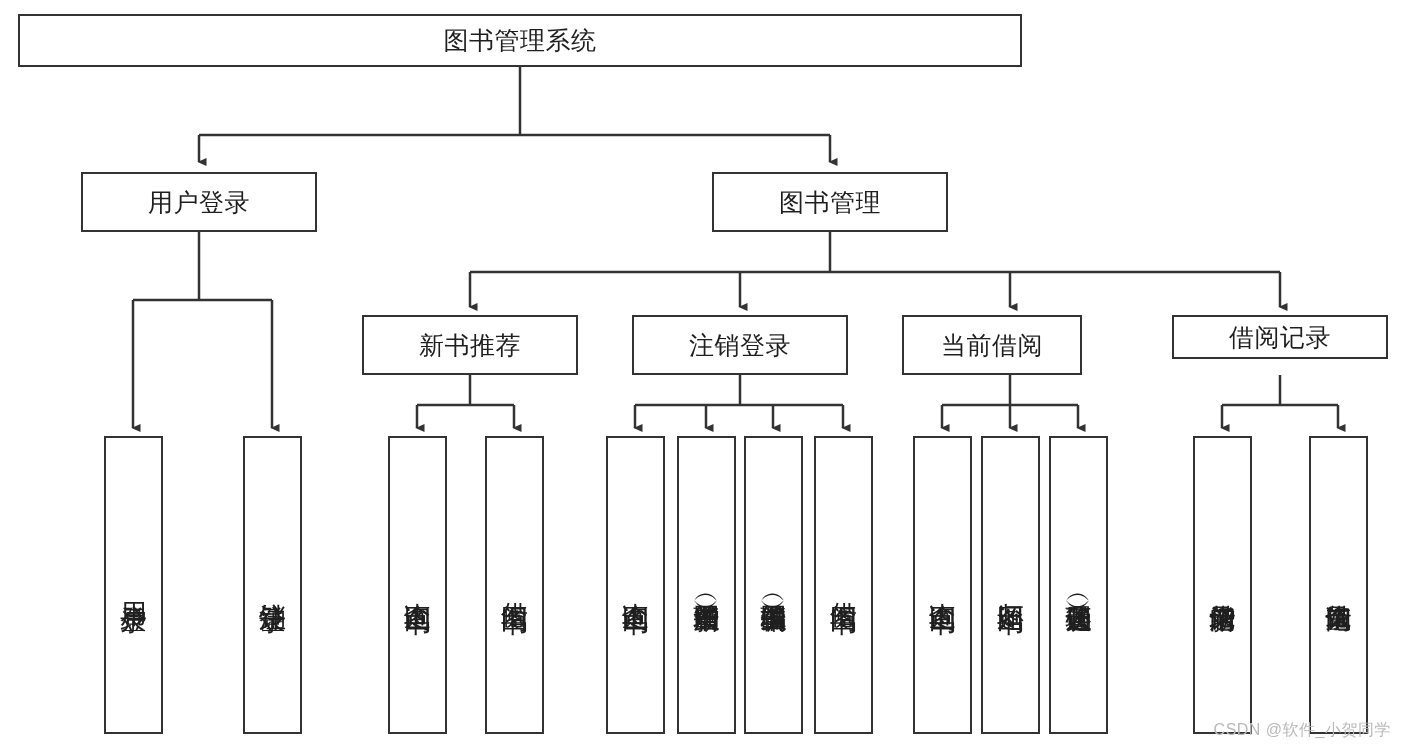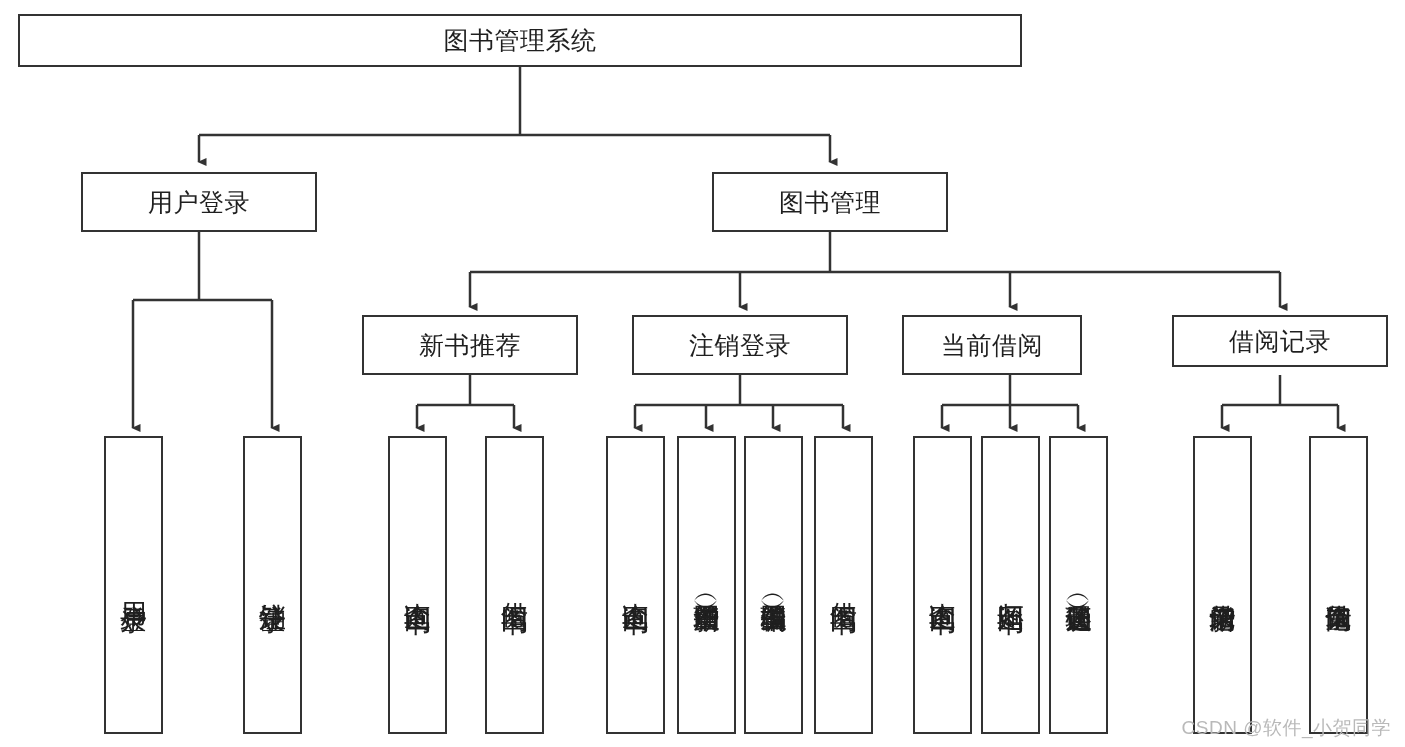--- a/index.html
+++ b/index.html
@@ -61,21 +61,21 @@
     white-space: nowrap;
   }
   .node.vert.small .label {
     font-size: 26px;
     letter-spacing: 0px;
   }
   #watermark {
     position: absolute;
     right: 14px;
     bottom: 6px;
-    font-size: 19px;
+    font-size: 16px;
     color: #b9b9b9;
     letter-spacing: 0.5px;
     white-space: nowrap;
     font-family: "Liberation Sans", "DejaVu Sans", sans-serif;
   }
 </style>
 </head>
 <body>
 
 <div id="canvas">
@@ -150,21 +150,21 @@
   </div>
 
   <div class="node horiz" style="left:632px; top:315px; width:216px; height:60px;">
     <span class="label">注销登录</span>
   </div>
 
   <div class="node horiz" style="left:902px; top:315px; width:180px; height:60px;">
     <span class="label">当前借阅</span>
   </div>
 
-  <div class="node horiz" style="left:1172px; top:315px; width:216px; height:52px;">
+  <div class="node horiz" style="left:1172px; top:315px; width:216px; height:44px;">
     <span class="label">借阅记录</span>
   </div>
 
   <div class="node vert" style="left:104px; top:436px; width:59px; height:298px;">
     <span class="label">用户登录</span>
   </div>
 
   <div class="node vert" style="left:243px; top:436px; width:59px; height:298px;">
     <span class="label">注销登录</span>
   </div>

